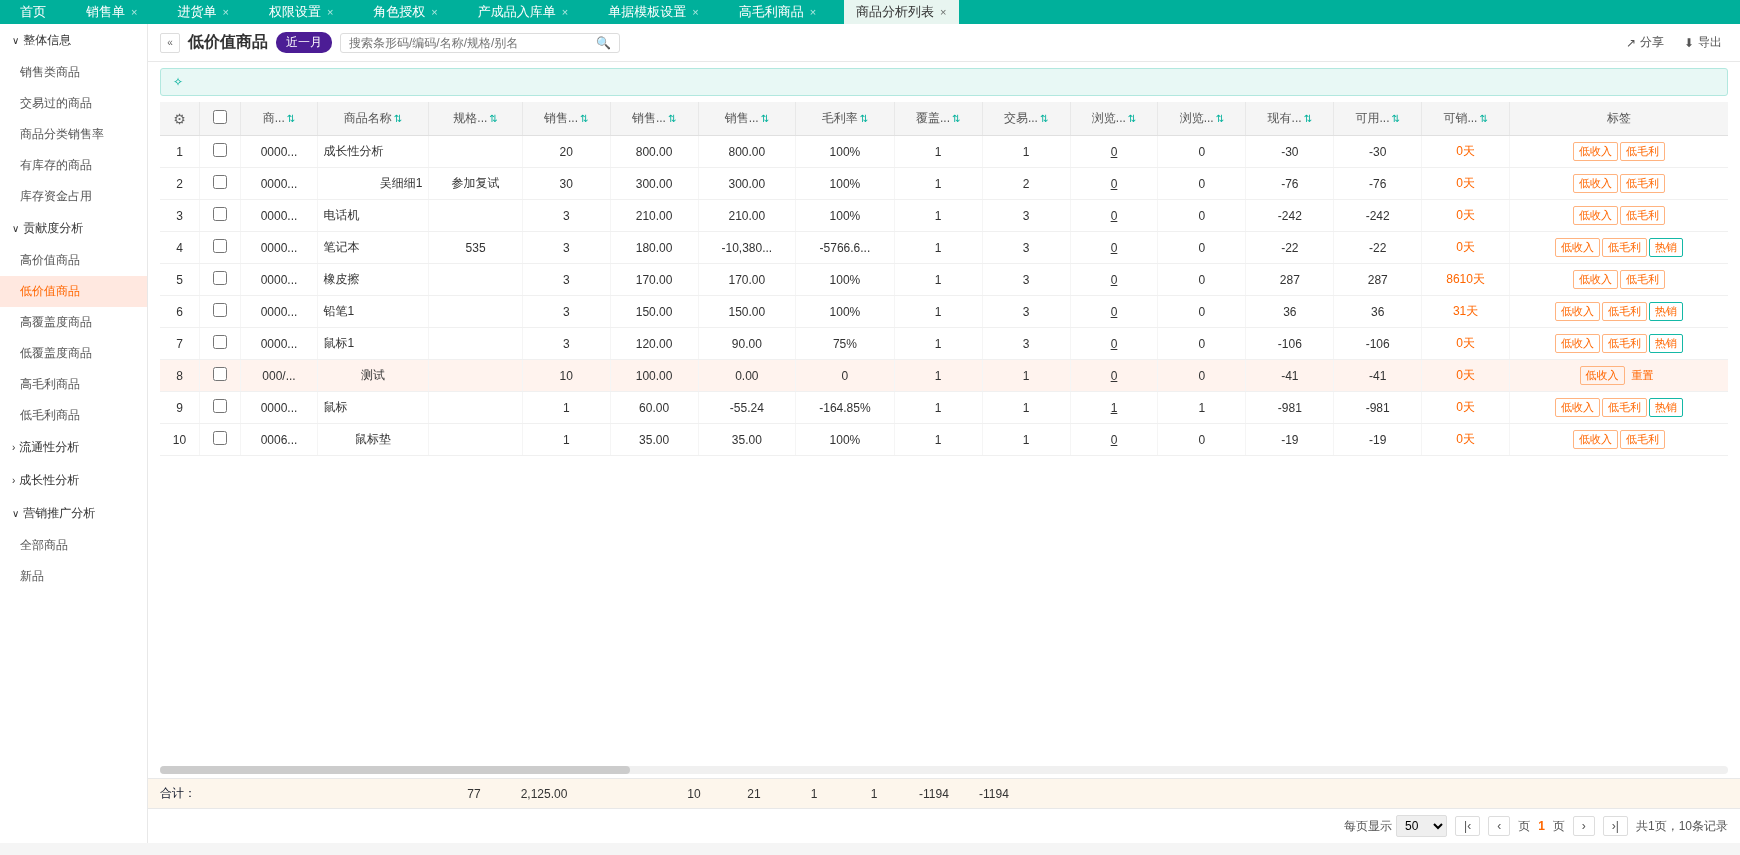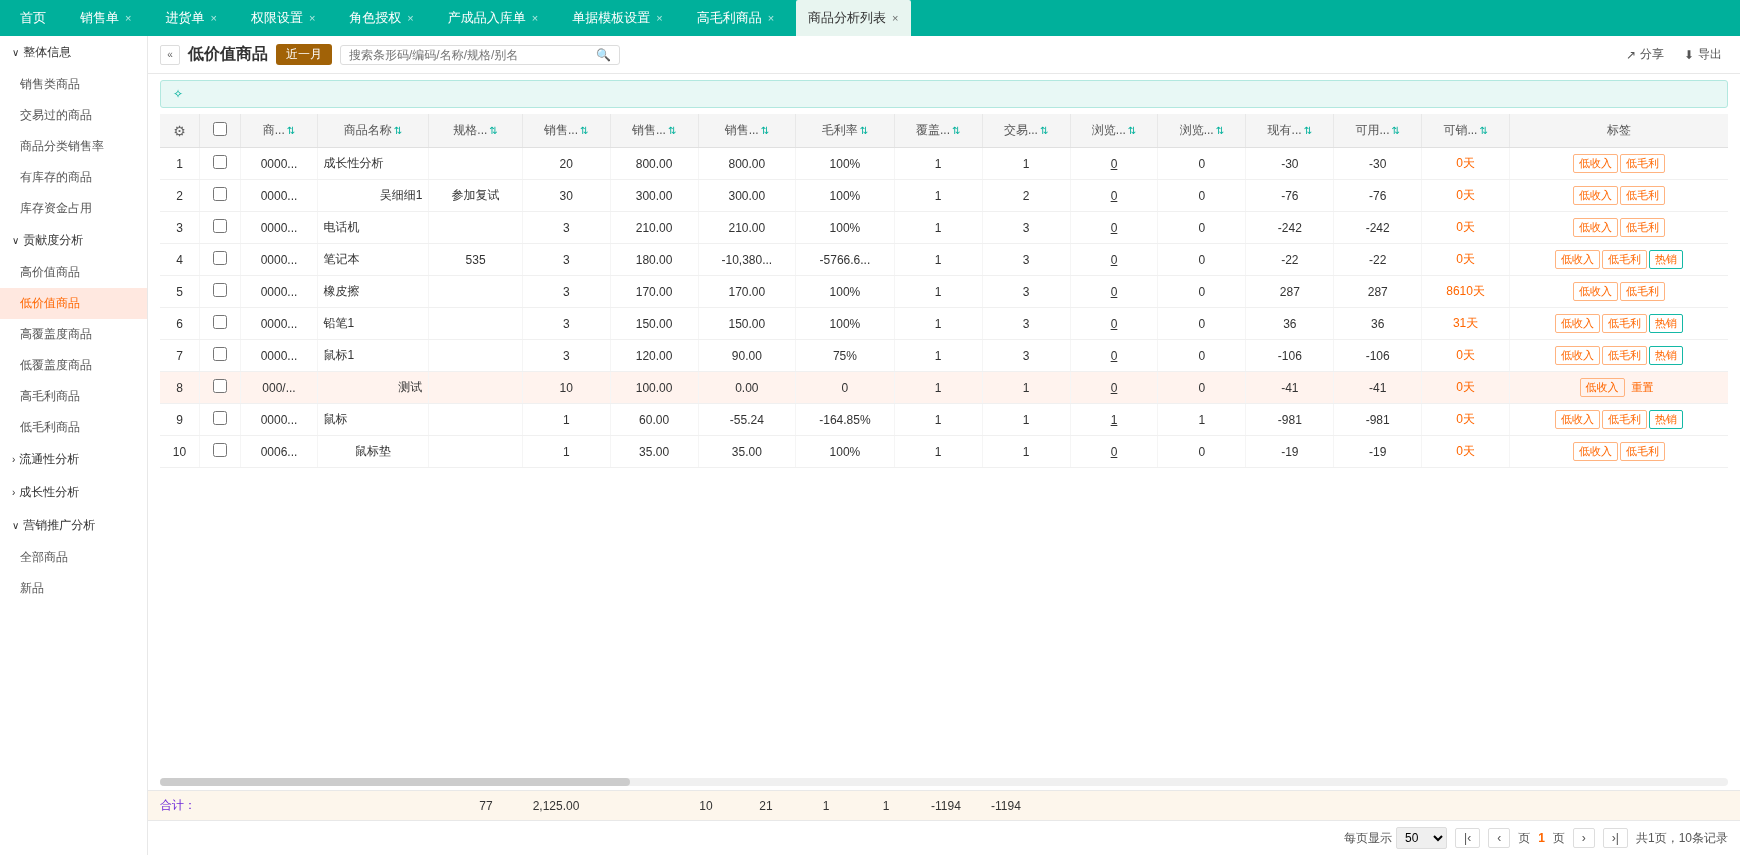--- a/index.html
+++ b/index.html
@@ -3,24 +3,24 @@
   <meta charset="utf-8">
   <style>
     * { box-sizing: border-box; margin: 0; padding: 0; }
     body { font-family: 'Microsoft YaHei', Arial, sans-serif; font-size: 12px; background: #f5f5f5; overflow: hidden; }
 
     
     .top-nav {
       display: flex;
       align-items: center;
       background: #00b09b;
-      height: 36px;
+      height: 24px;
       padding: 0 8px;
       color: white;
-      gap: 10px;
+      gap: 16px;
     }
     .nav-item {
       padding: 0 12px;
       height: 36px;
       display: flex;
       align-items: center;
       cursor: pointer;
       white-space: nowrap;
       font-size: 13px;
       color: white;
@@ -79,25 +79,25 @@
       border-bottom: 1px solid #e8e8e8;
       gap: 8px;
       flex-shrink: 0;
     }
     .page-title {
       font-size: 16px;
       font-weight: bold;
       color: #333;
     }
     .filter-btn {
-      background: #a16207;
+      background: #4c1d95;
       color: white;
       border: none;
       padding: 2px 10px;
-      border-radius: 3px;
+      border-radius: 10px;
       font-size: 12px;
       cursor: pointer;
     }
     .search-box {
       display: flex;
       align-items: center;
       border: 1px solid #ddd;
       border-radius: 3px;
       padding: 2px 8px;
       flex: 1;
@@ -214,21 +214,21 @@
     .footer-bar {
       display: flex;
       align-items: center;
       background: #fdf6ec;
       border-top: 1px solid #e8e8e8;
       padding: 6px 12px;
       font-size: 12px;
       color: #333;
       flex-shrink: 0;
     }
-    .footer-label { color: #6d28d9; margin-right: 20px; }
+    .footer-label { color: #0f172a; margin-right: 8px; }
     .footer-values {
       display: flex;
       gap: 0;
       flex: 1;
     }
     .footer-cell {
       text-align: center;
       padding: 0 6px;
     }
 
@@ -540,21 +540,21 @@
     <td>0</td>
     <td>-106</td>
     <td>-106</td>
     <td style="color:#ff6600">0天</td>
     <td><span class="tag tag-low-income">低收入</span><span class="tag tag-low-profit">低毛利</span><span class="tag tag-hot">热销</span></td>
   </tr>
             <tr class="highlighted">
     <td>8</td>
     <td><input type="checkbox" class="cb" style=""></td>
     <td>000/...</td>
-    <td style="text-align:right">测试</td>
+    <td style="text-align:center">测试</td>
     <td></td>
     <td>10</td>
     <td>100.00</td>
     <td>0.00</td>
     <td>0</td>
     <td>1</td>
     <td>1</td>
     <td><span style="text-decoration:underline;cursor:pointer">0</span></td>
     <td>0</td>
     <td>-41</td>

